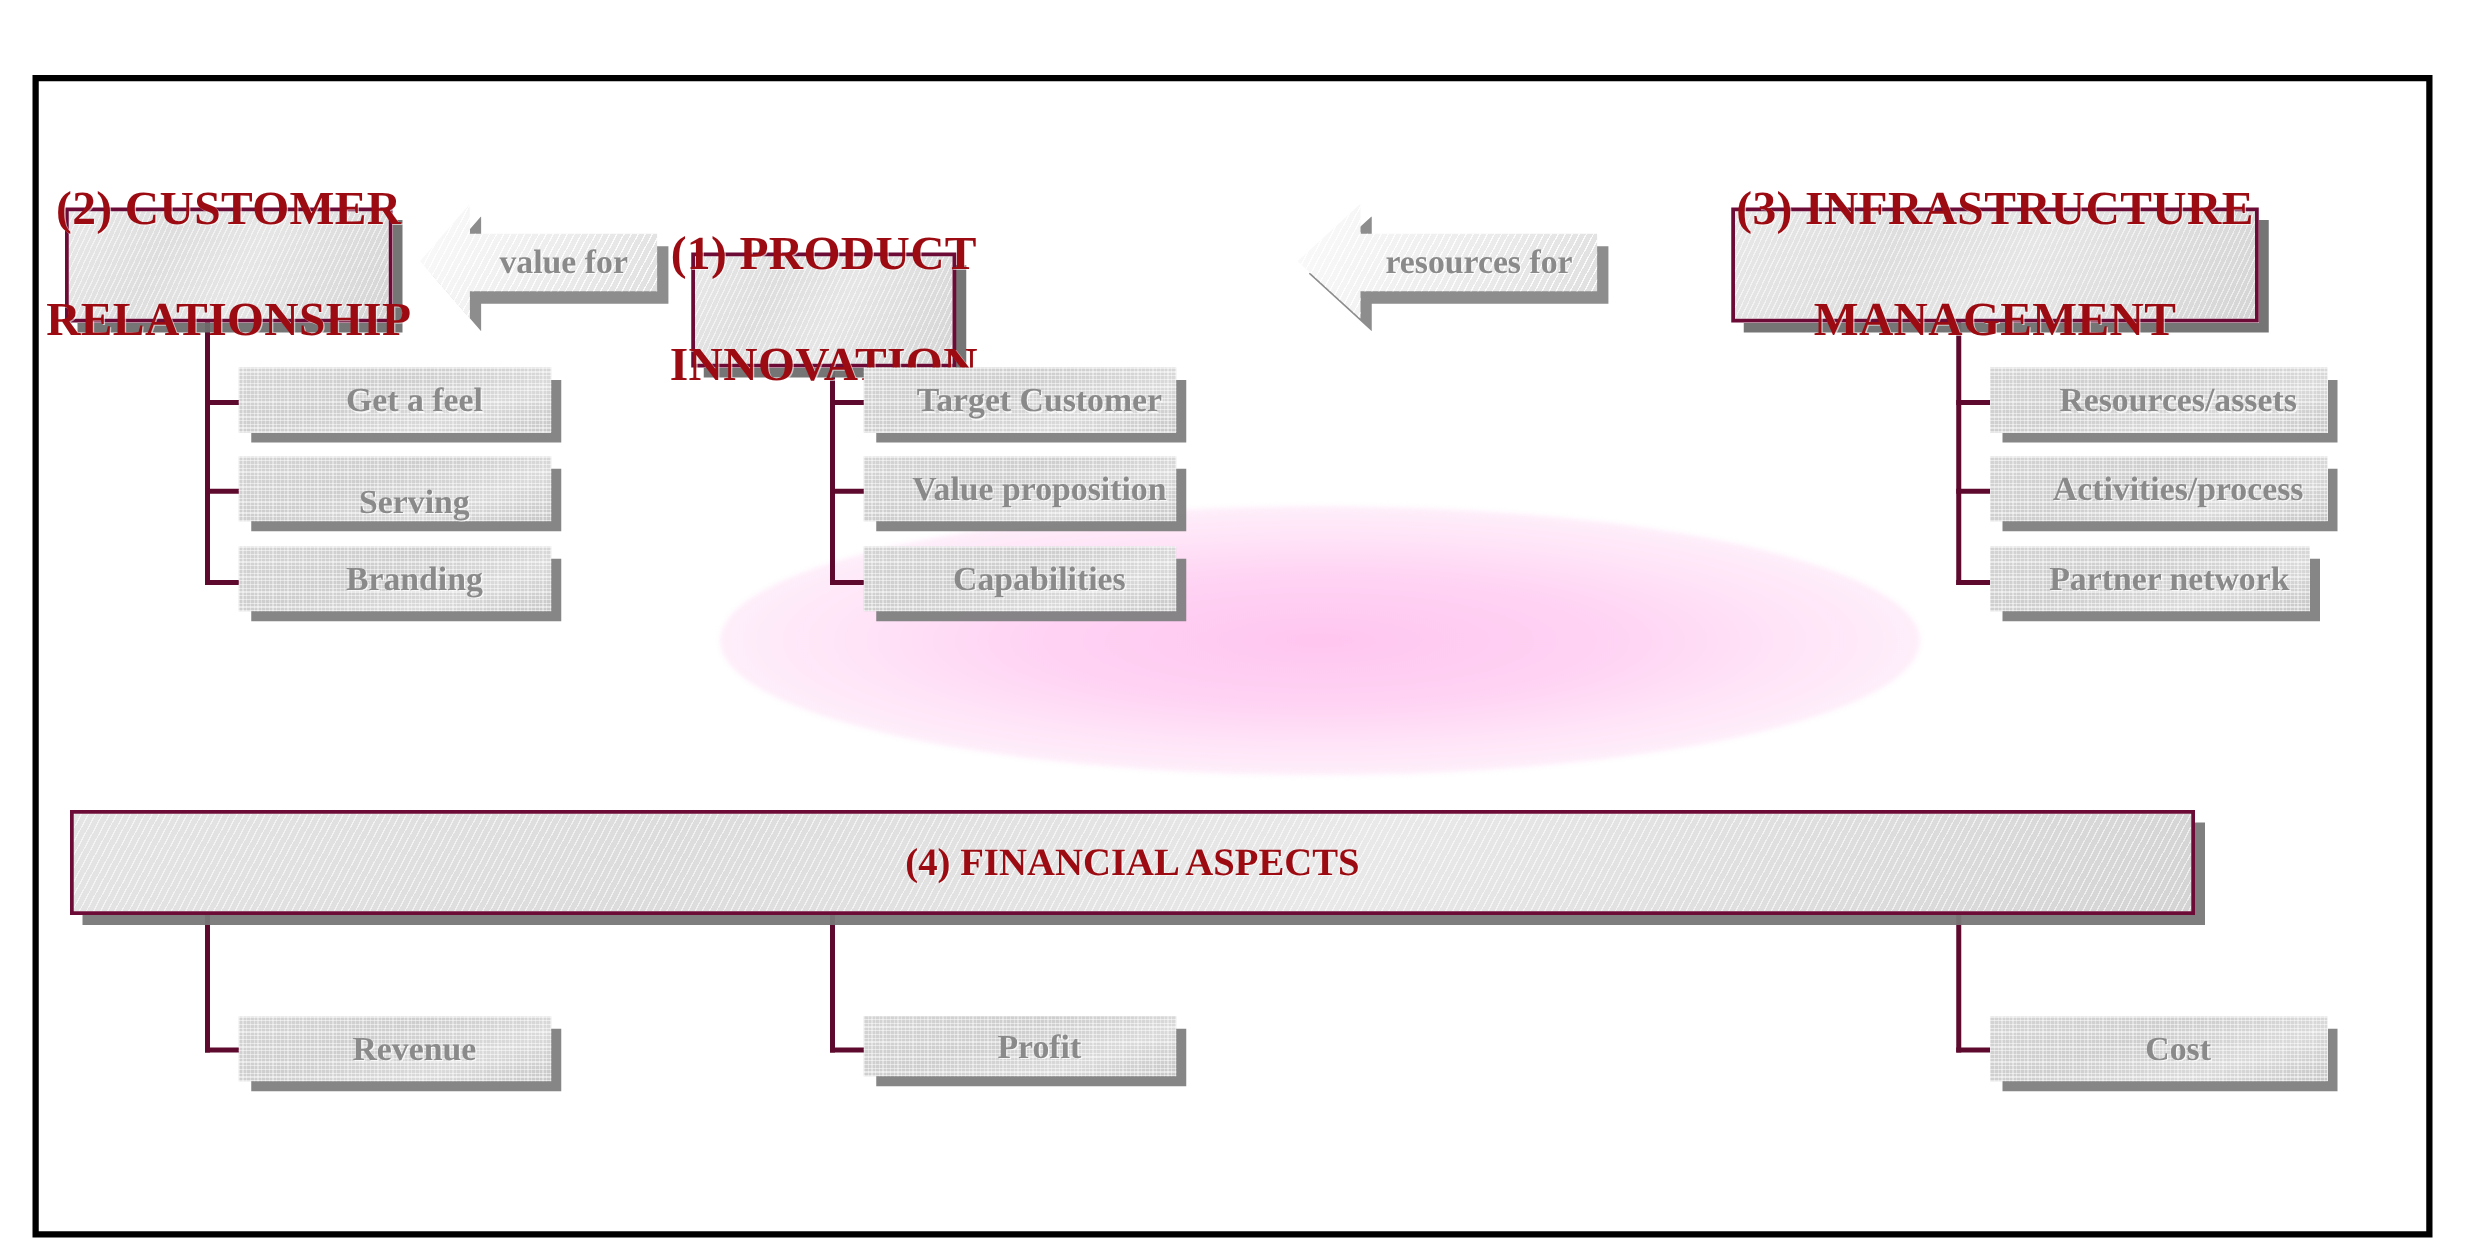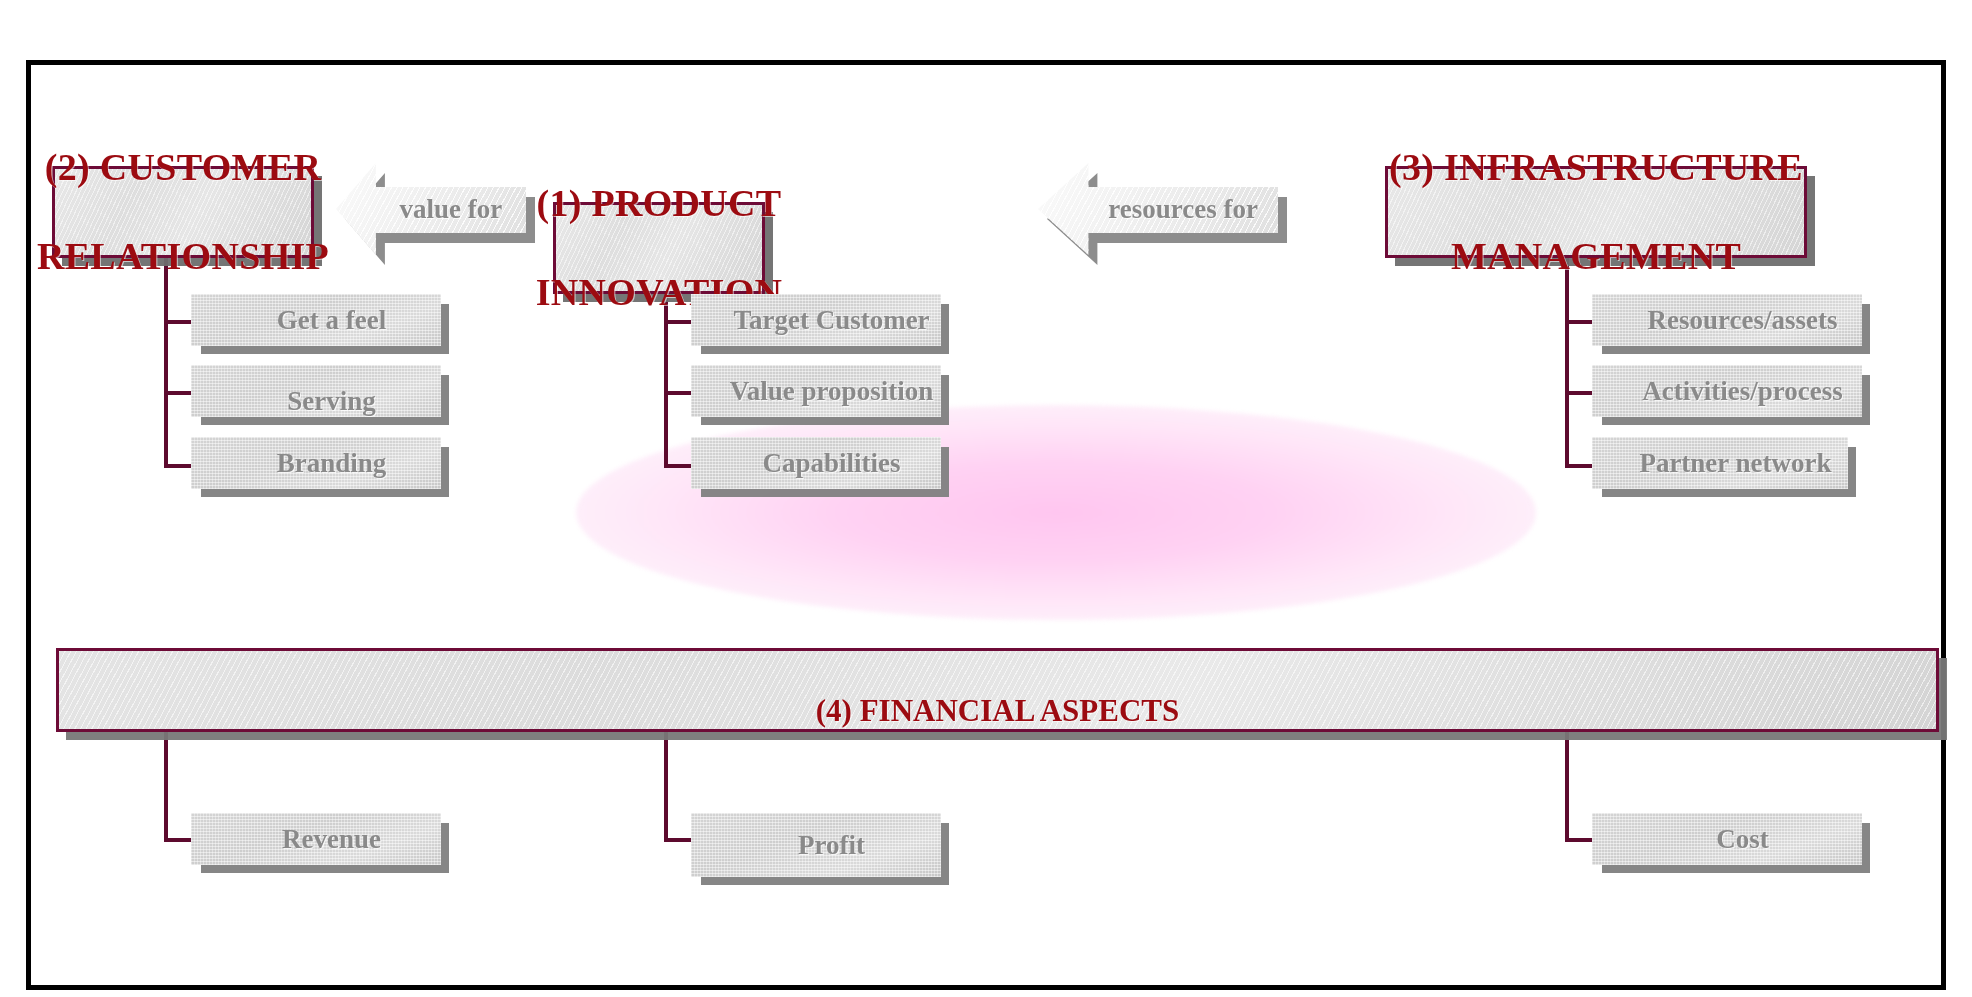--- a/index.html
+++ b/index.html
@@ -75,28 +75,28 @@
     font-weight:bold;
     font-size:27px;
     text-shadow:1px 1px 0 rgba(255,255,255,0.75);
     white-space:nowrap;
   }
 
   
   .fbar{
     position:absolute;
     left:56px; top:648px;
-    width:1883px; height:84px;
+    width:1700px; height:84px;
     box-sizing:border-box;
     border:3px solid #6d0b37;
     background:
       repeating-linear-gradient(118deg, rgba(255,255,255,0.6) 0 1px, rgba(0,0,0,0.0) 1px 5px),
       linear-gradient(120deg,#e4e4e4 0%,#dcdcdc 28%,#e9e9e9 60%,#d4d4d4 100%);
     box-shadow:9px 9px 0 -1px rgba(120,120,120,0.95);
-    display:flex;align-items:flex-end;justify-content:center;
+    display:flex;align-items:center;justify-content:center;
     z-index:4;
   }
   .fbar span{
     color:#9c0b11;font-weight:bold;font-size:31px;
     text-shadow:1px 1px 0 rgba(255,255,255,0.6);
   }
 
   
   .arrowwrap{position:absolute;z-index:4;}
   .arrowwrap .shadow-layer,
@@ -223,20 +223,20 @@
 
   <div class="conn v" style="left:664px;top:732px;width:4px;height:110px;"></div>
   <div class="conn h" style="left:664px;top:838px;width:30px;height:4px;"></div>
 
   <div class="conn v" style="left:1565px;top:732px;width:4px;height:110px;"></div>
   <div class="conn h" style="left:1565px;top:838px;width:30px;height:4px;"></div>
 
   <div class="sbox" style="left:191px;top:813px;width:250px;height:52px;">
     <span>Revenue</span>
   </div>
-  <div class="sbox" style="left:691px;top:813px;width:250px;height:64px;">
+  <div class="sbox" style="left:691px;top:813px;width:250px;height:48px;">
     <span>Profit</span>
   </div>
   <div class="sbox" style="left:1592px;top:813px;width:270px;height:52px;">
     <span>Cost</span>
   </div>
 
 </div>
 
 </body></html>

